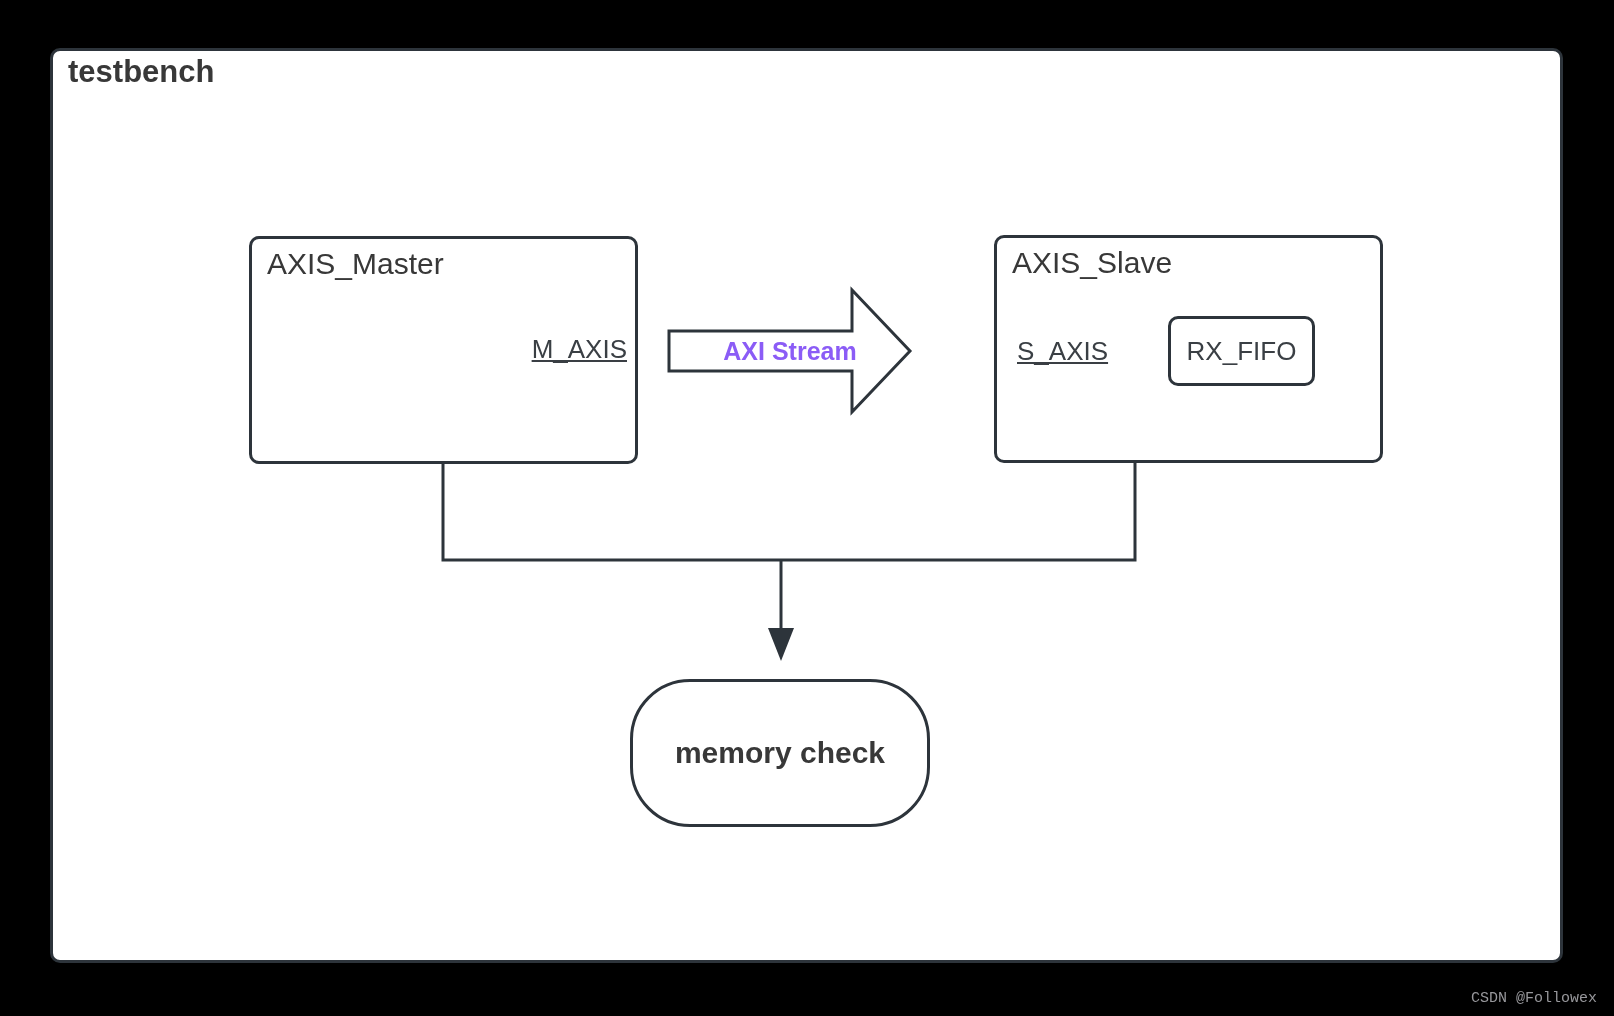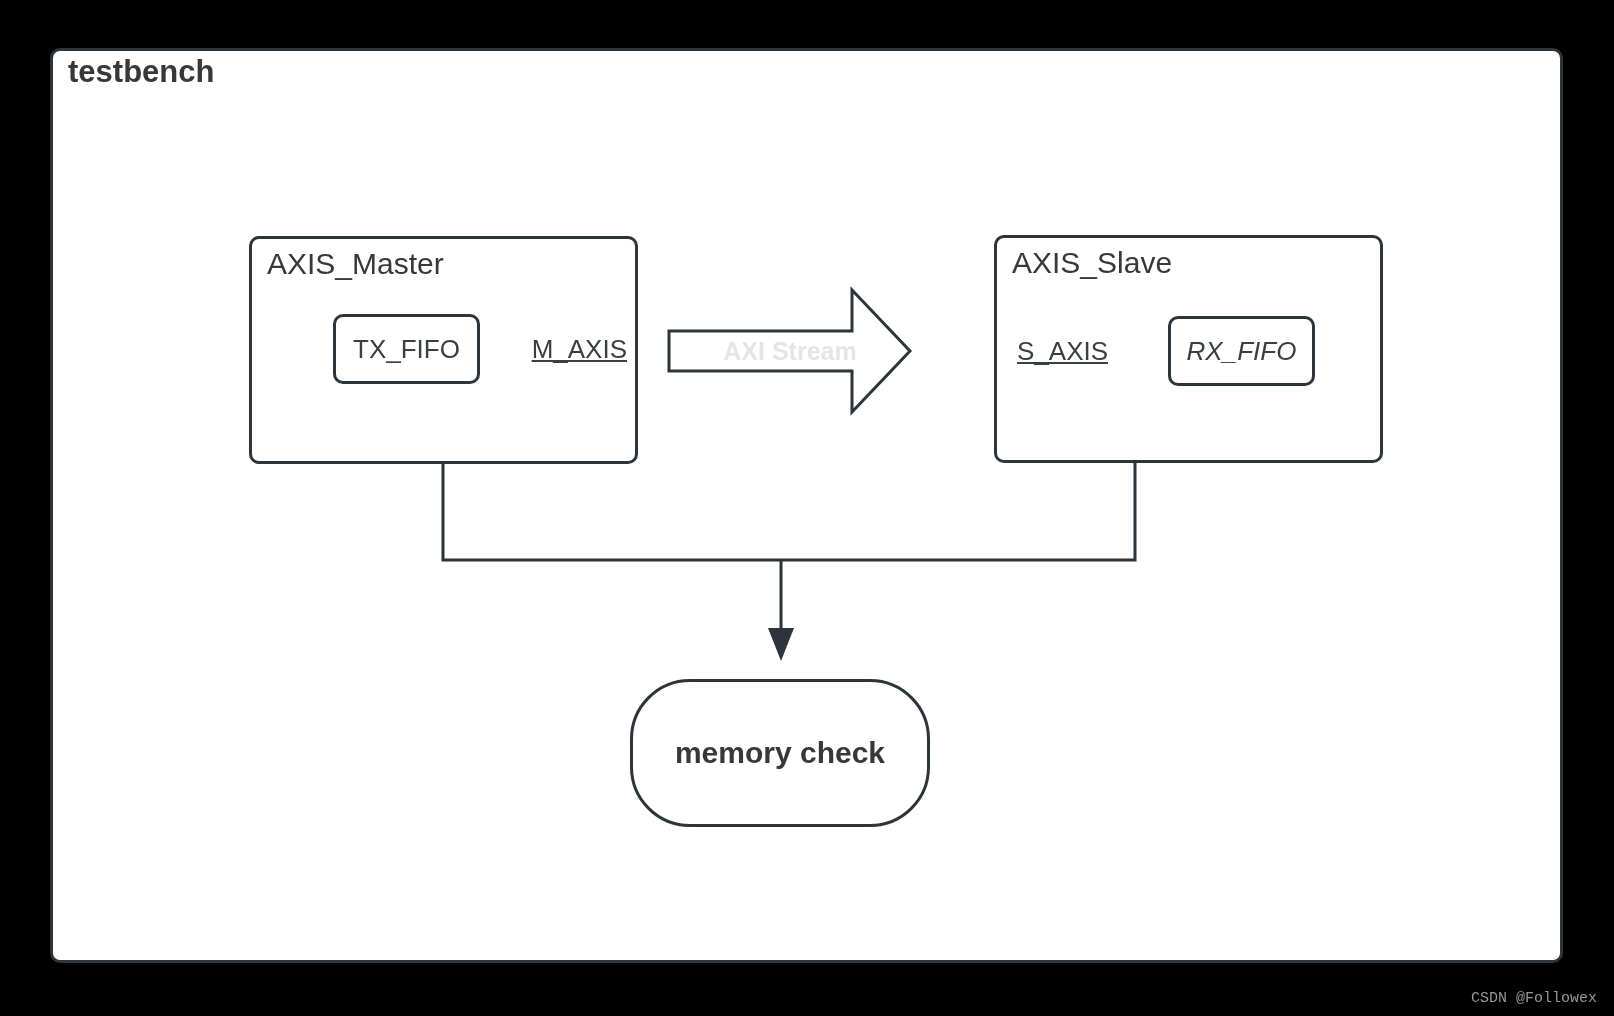--- a/index.html
+++ b/index.html
@@ -56,21 +56,21 @@
     background: var(--panel-bg);
     border: 3px solid var(--line);
     border-radius: 10px;
     display: flex;
     align-items: center;
     justify-content: center;
     font-size: 26px;
     color: var(--text);
   }
   .fifo-box.tx { left: 81px;  top: 75px; }
-  .fifo-box.rx { left: 171px; top: 78px; font-style: italic; }
+  .fifo-box.rx { left: 171px; top: 78px; }
   .port-label {
     position: absolute;
     height: 70px;
     display: flex;
     align-items: center;
     font-size: 26px;
     color: var(--text);
     text-decoration: underline;
   }
   .port-label.m-axis { right: 8px; top: 75px; }
@@ -98,21 +98,21 @@
   }
   .stream-label {
     position: absolute;
     left: 690px; top: 330px;
     width: 200px; height: 42px;
     display: flex;
     align-items: center;
     justify-content: center;
     font-size: 25px;
     font-weight: bold;
-    color: #e5e5e5;
+    color: #8b5cf6;
   }
   .memory-node {
     position: absolute;
     left: 630px; top: 655px;
     width: 300px; height: 148px;
     background: var(--panel-bg);
     border: 3px solid var(--line);
     border-radius: 60px;
     display: flex;
     align-items: center;
@@ -144,23 +144,20 @@
     <polygon class="block-arrow" points="669,331 852,331 852,290 910,351 852,412 852,371 669,371"></polygon>
 
     <path d="M 443 464 L 443 560 L 1135 560 L 1135 462"></path>
 
     <path d="M 781 560 L 781 632"></path>
     <polygon class="solid-head" points="768,628 794,628 781,661"></polygon>
   </svg>
 
   <div class="module-box master">
     <div class="module-title">AXIS_Master</div>
-    <div class="fifo-box tx">
-      <span>TX_FIFO</span>
-    </div>
     <div class="port-label m-axis">M_AXIS</div>
   </div>
 
   <div class="stream-label">AXI Stream</div>
 
   <div class="module-box slave">
     <div class="module-title">AXIS_Slave</div>
     <div class="port-label s-axis">S_AXIS</div>
     <div class="fifo-box rx">
       <span>RX_FIFO</span>

